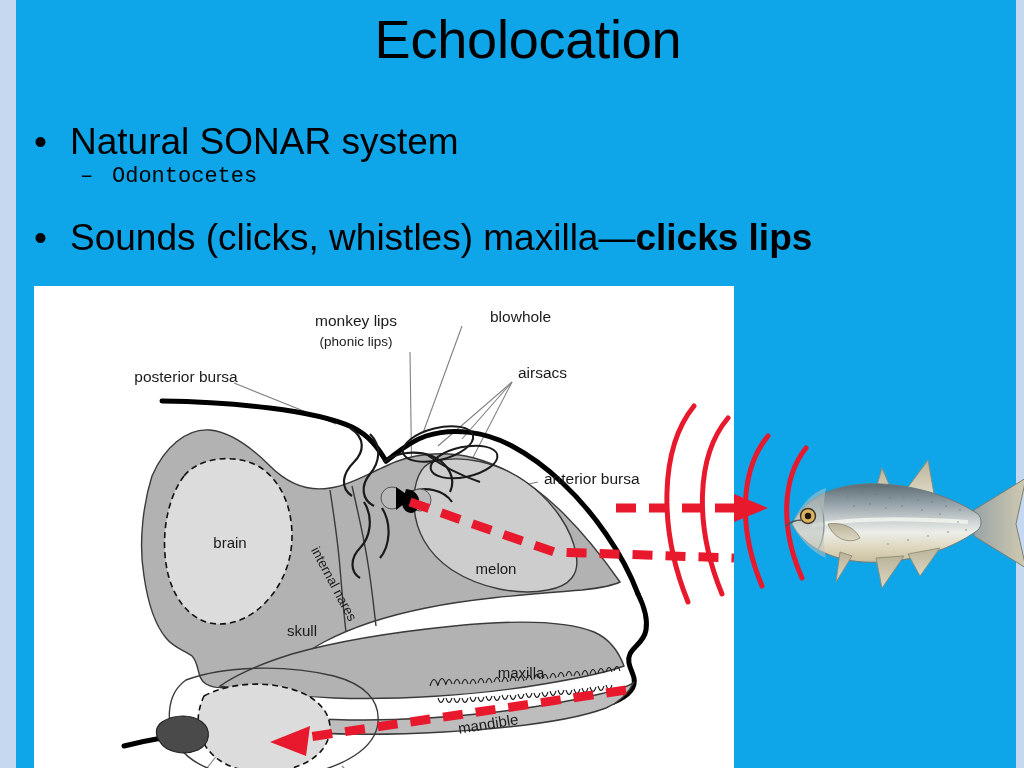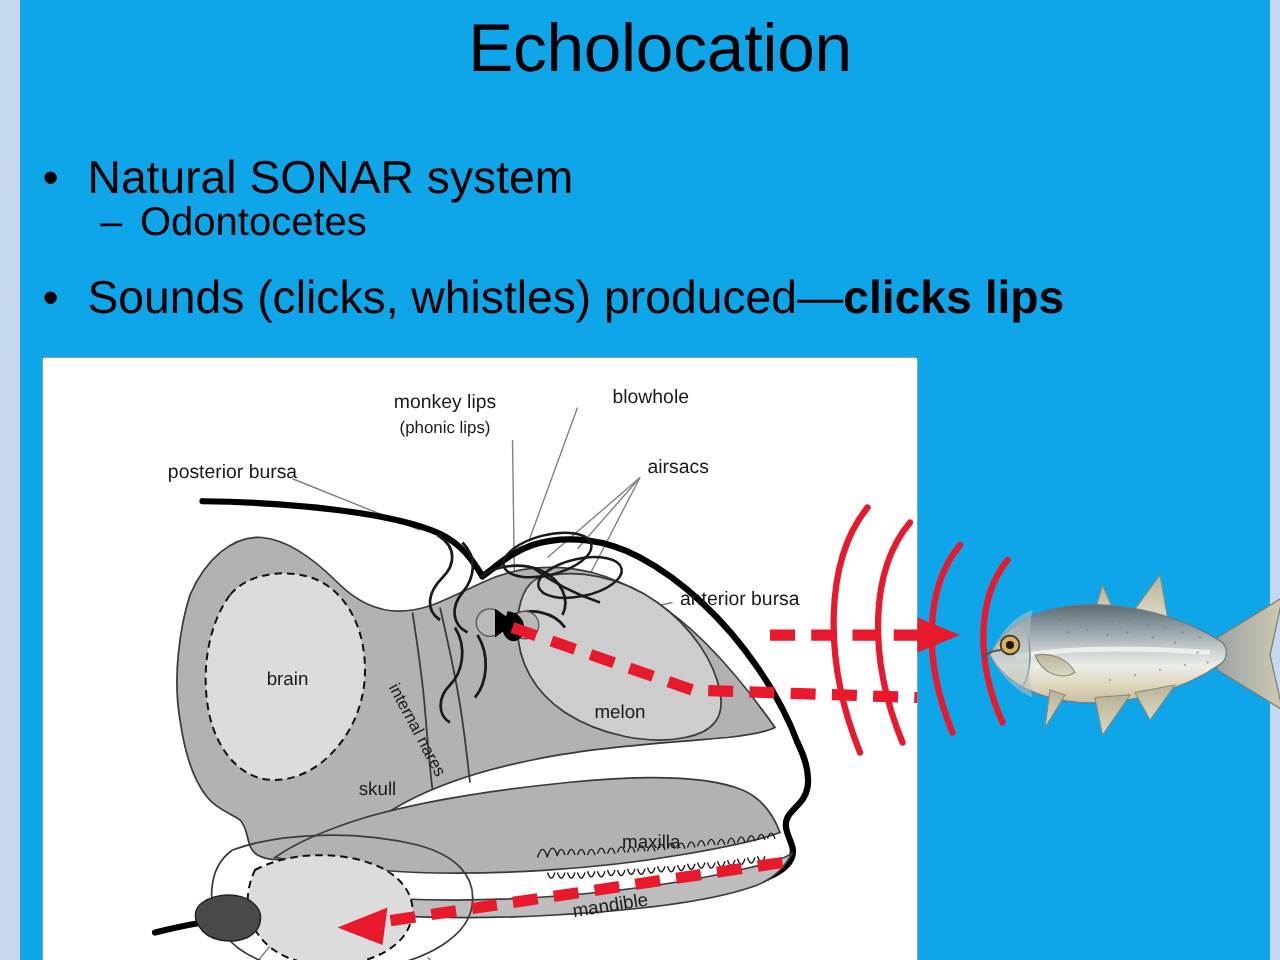--- a/index.html
+++ b/index.html
@@ -40,22 +40,23 @@
     position: absolute;
     display: block;
     color: #000;
     white-space: nowrap;
   }
   .lvl1 {
     font-size: 37px;
     line-height: 44px;
   }
   .lvl2 {
-    font-size: 32px;
+    font-size: 22px;
     line-height: 34px;
+    font-family: Liberation Mono, monospace;
   }
   .bullet-mark {
     display: inline-block;
     text-align: left;
   }
   .lvl1 .bullet-mark { width: 36px; }
   .lvl2 .bullet-mark { width: 32px; }
 
   #bullet-1 { left: 18px; top: 96px; margin-top: 24px; }
   #bullet-2 { left: 64px; top: 160px; }
@@ -125,21 +126,21 @@
 <body>
 
 <div id="slide">
 
   <div id="slide-title">Echolocation</div>
 
   <div class="bullet-row lvl1" id="bullet-1"><span class="bullet-mark">•</span><span class="bullet-text">Natural SONAR system</span></div>
 
   <div class="bullet-row lvl2" id="bullet-2"><span class="bullet-mark">–</span><span class="bullet-text">Odontocetes</span></div>
 
-  <div class="bullet-row lvl1" id="bullet-3"><span class="bullet-mark">•</span><span class="bullet-text">Sounds (clicks, whistles) produced—</span><b>clicks lips</b></div>
+  <div class="bullet-row lvl1" id="bullet-3"><span class="bullet-mark">•</span><span class="bullet-text">Sounds (clicks, whistles) maxilla—</span><b>clicks lips</b></div>
 
   <div id="diagram-frame">
     <svg id="diagram-svg" viewBox="0 0 700 482" xmlns="http://www.w3.org/2000/svg">
 
       <rect x="0" y="0" width="700" height="482" fill="#ffffff"></rect>
 
       <g>
         <path class="leader" d="M200 97 L302 138"></path>
         <path class="leader" d="M376 66 L378 210"></path>
         <path class="leader" d="M428 40 L389 147"></path>

